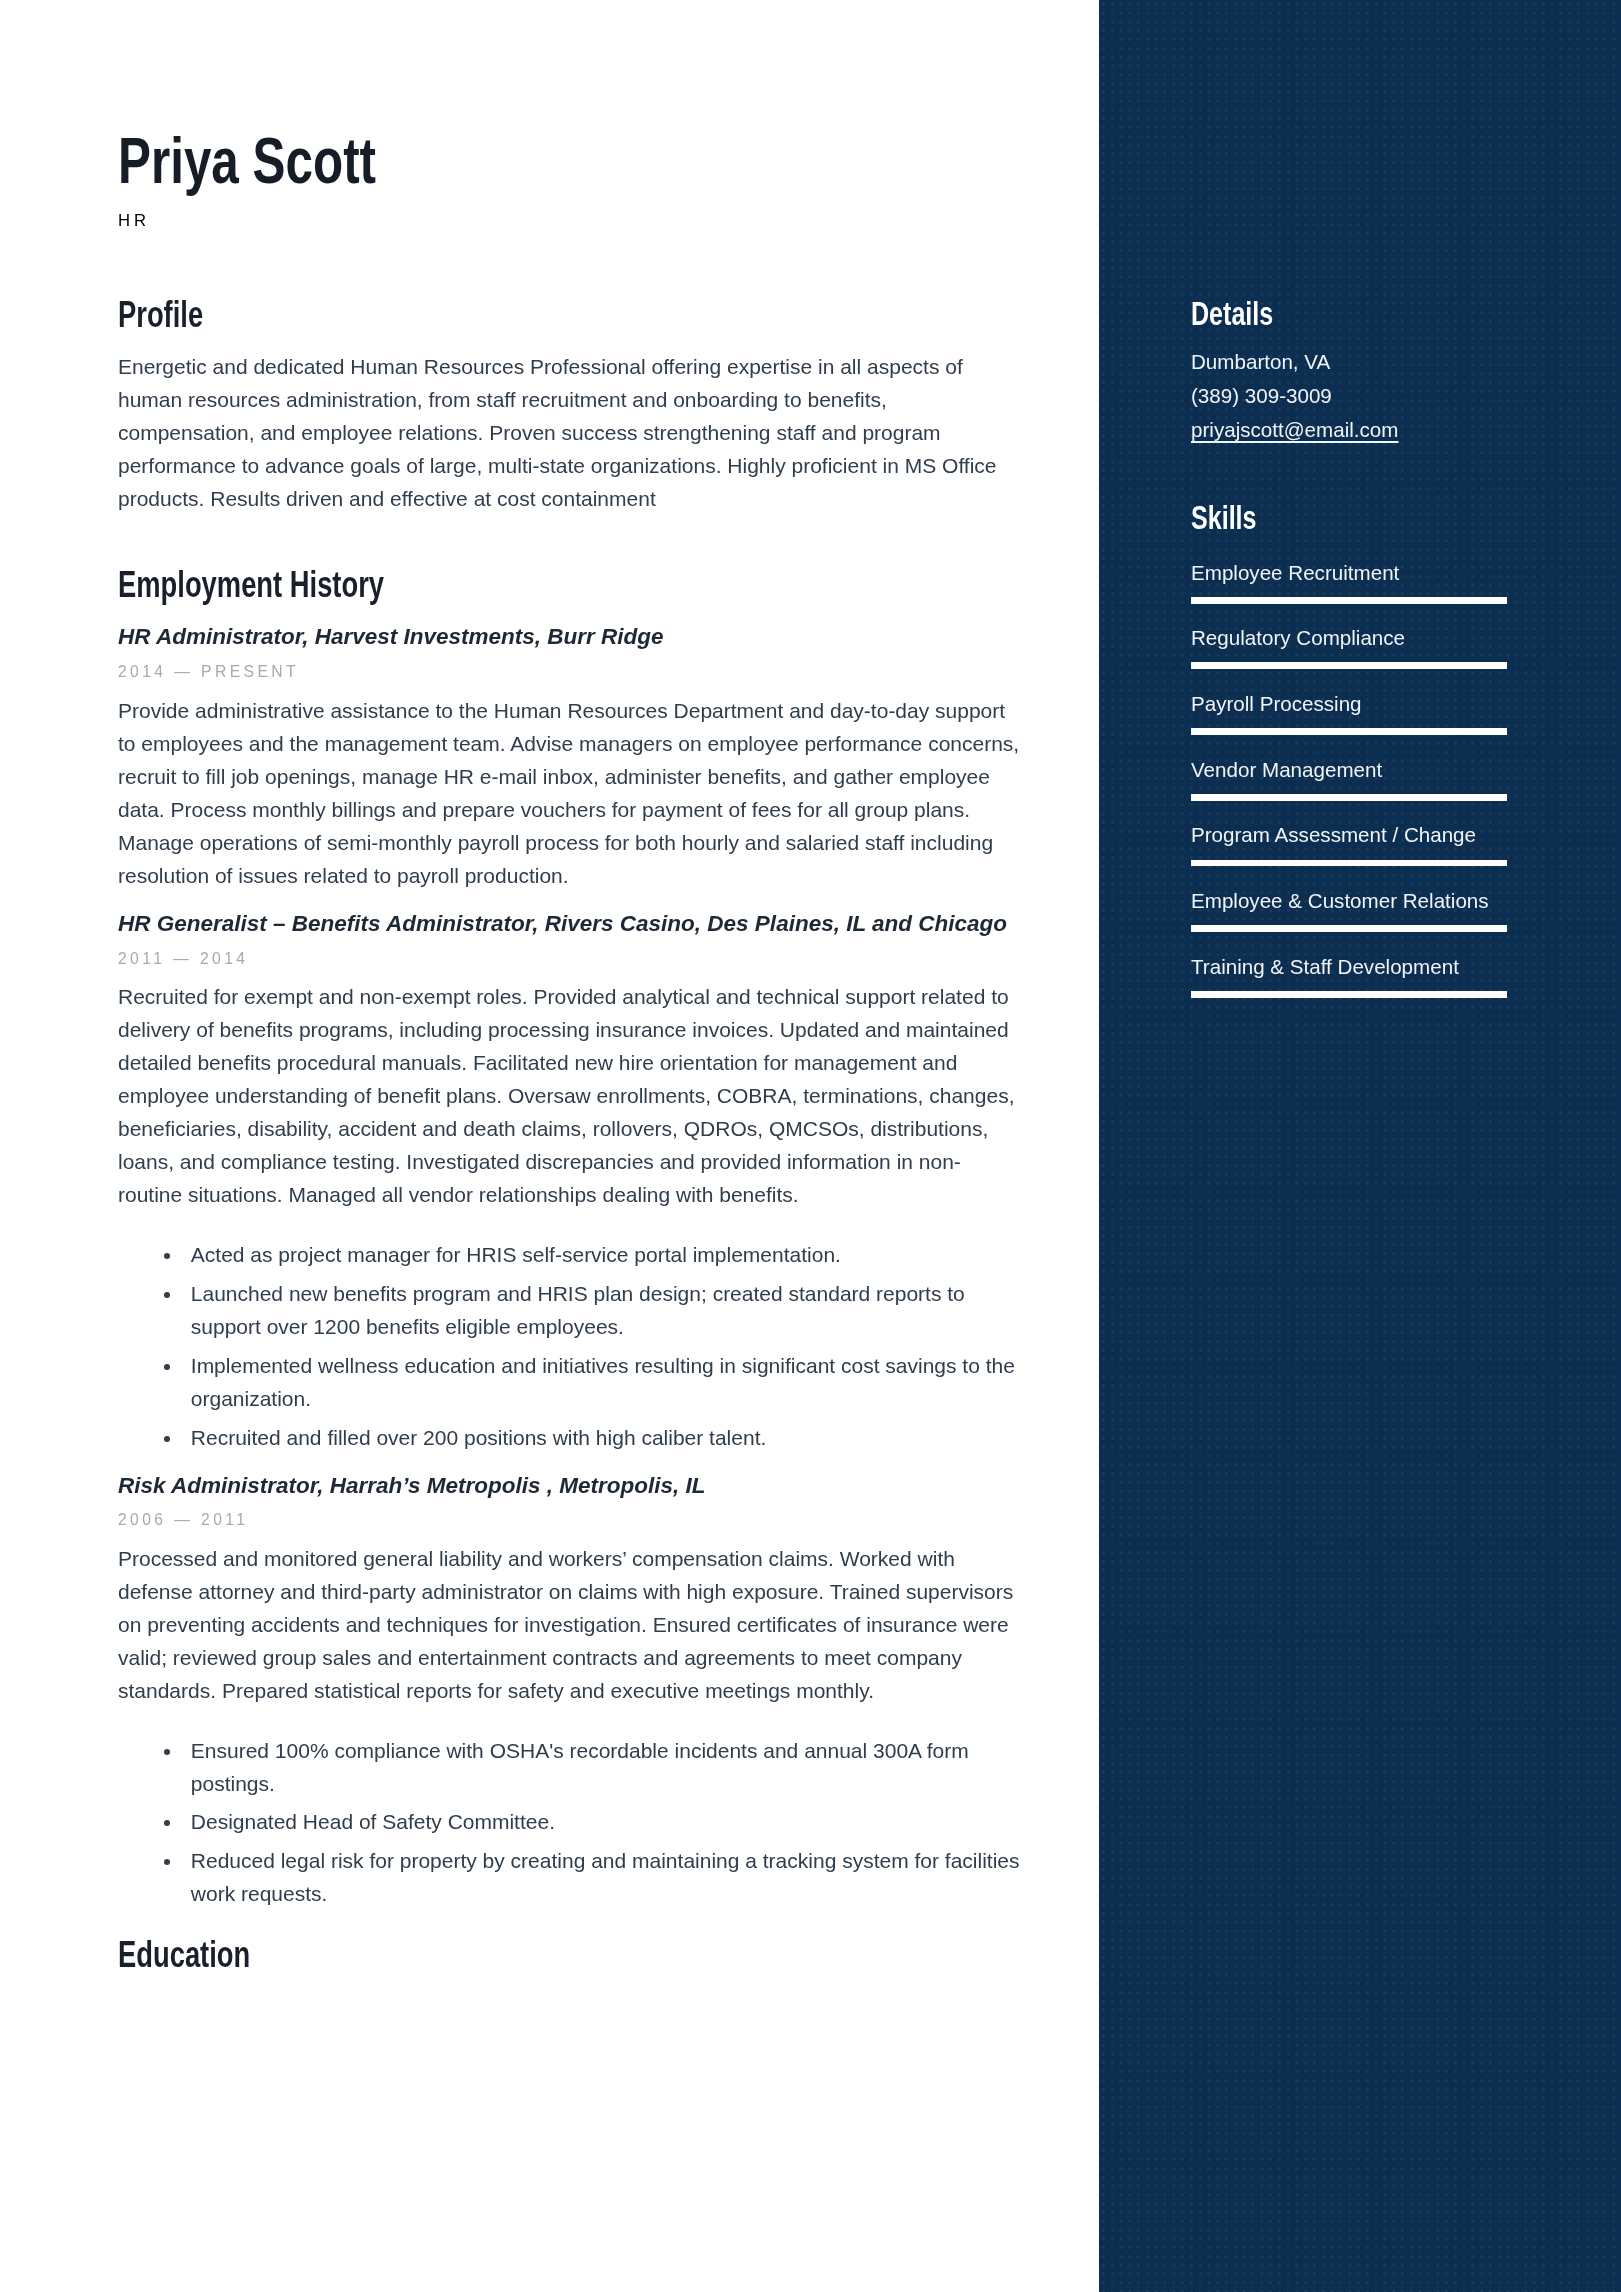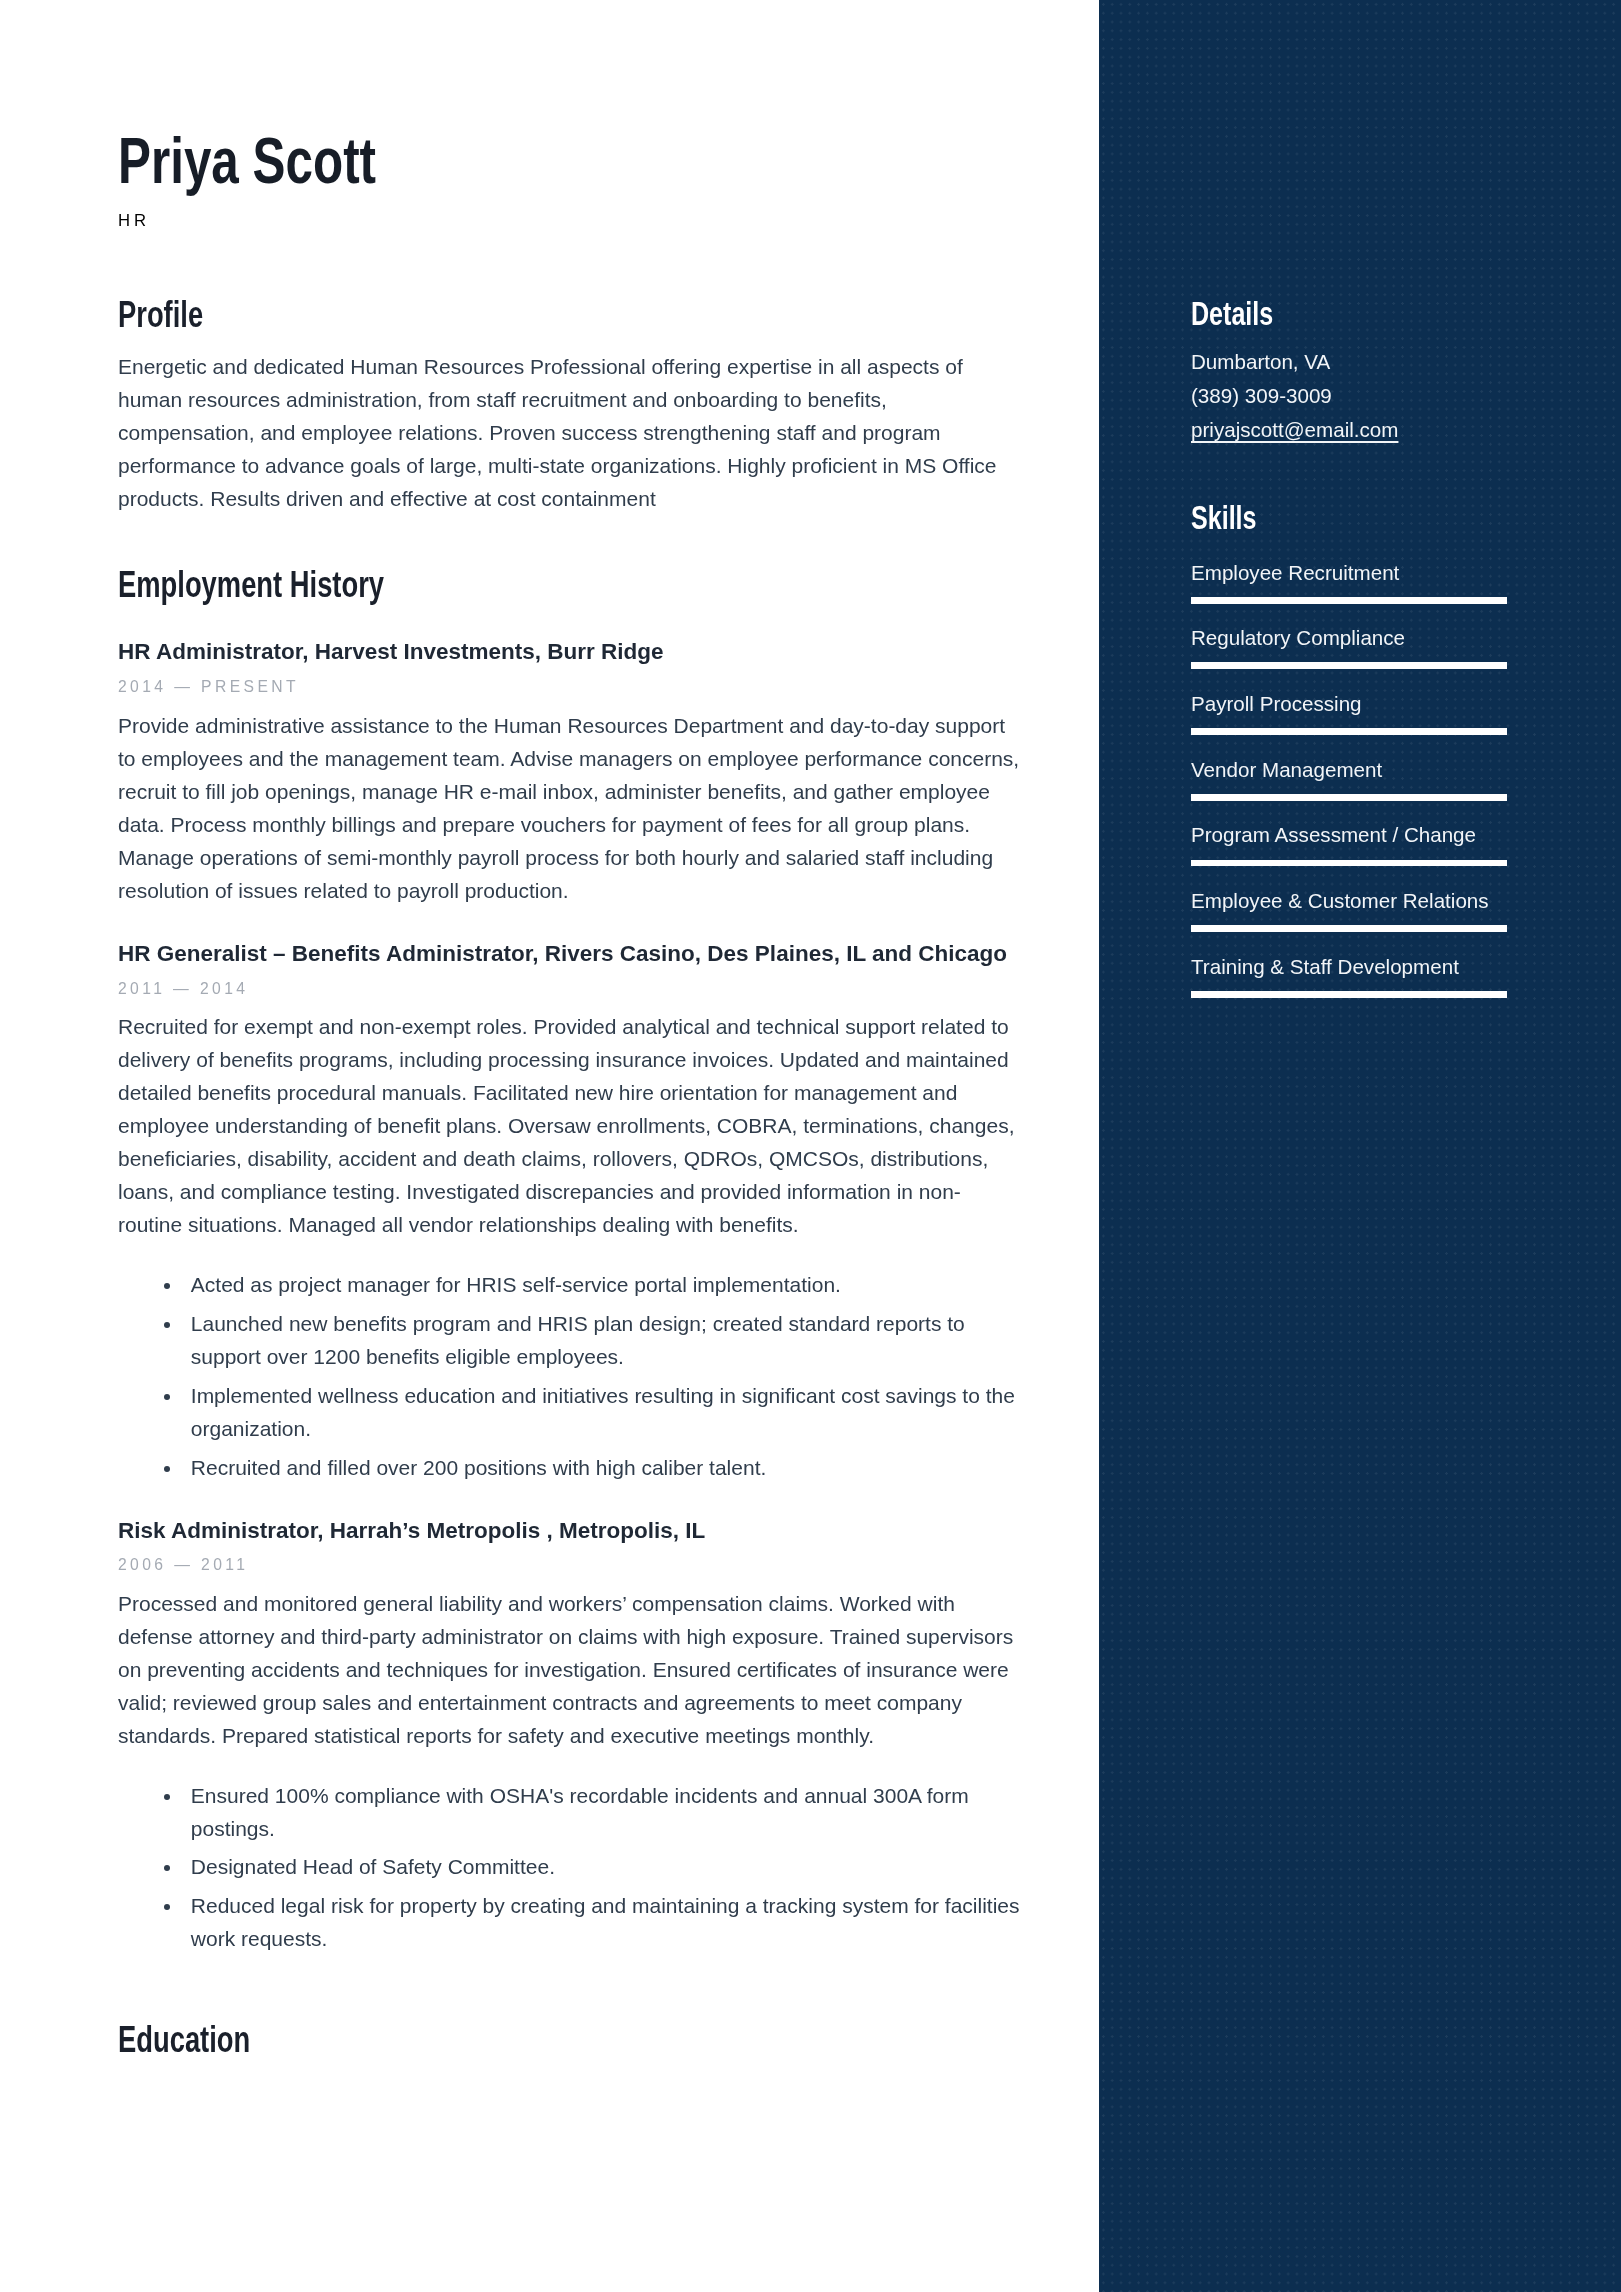--- a/index.html
+++ b/index.html
@@ -50,35 +50,36 @@
 
   h2.section-heading {
     font-size: 36px;
     font-weight: 700;
     color: #1a202b;
     line-height: 1.15;
   }
 
   .sec-profile h2 { margin-top: 63px; }
   .sec-employment h2 { margin-top: 49px; }
-  .sec-education h2 { margin-top: 64px; }
+  .sec-education h2 { margin-top: 24px; }
 
   p.body-text {
     margin-top: 14.7px;
     font-size: 21px;
     line-height: 33px;
     color: #303d4c;
   }
 
   .job h3 {
-    margin-top: 29px;
+    margin-top: 14px;
     font-size: 22.5px;
     line-height: 35px;
     font-weight: 700;
     color: #1f2835;
+    font-style: italic;
   }
 
   .job .date {
     margin-top: 8.8px;
     font-size: 15.7px;
     letter-spacing: 3.4px;
     color: #a4aab3;
   }
 
   .job p.body-text { margin-top: 12.7px; }

